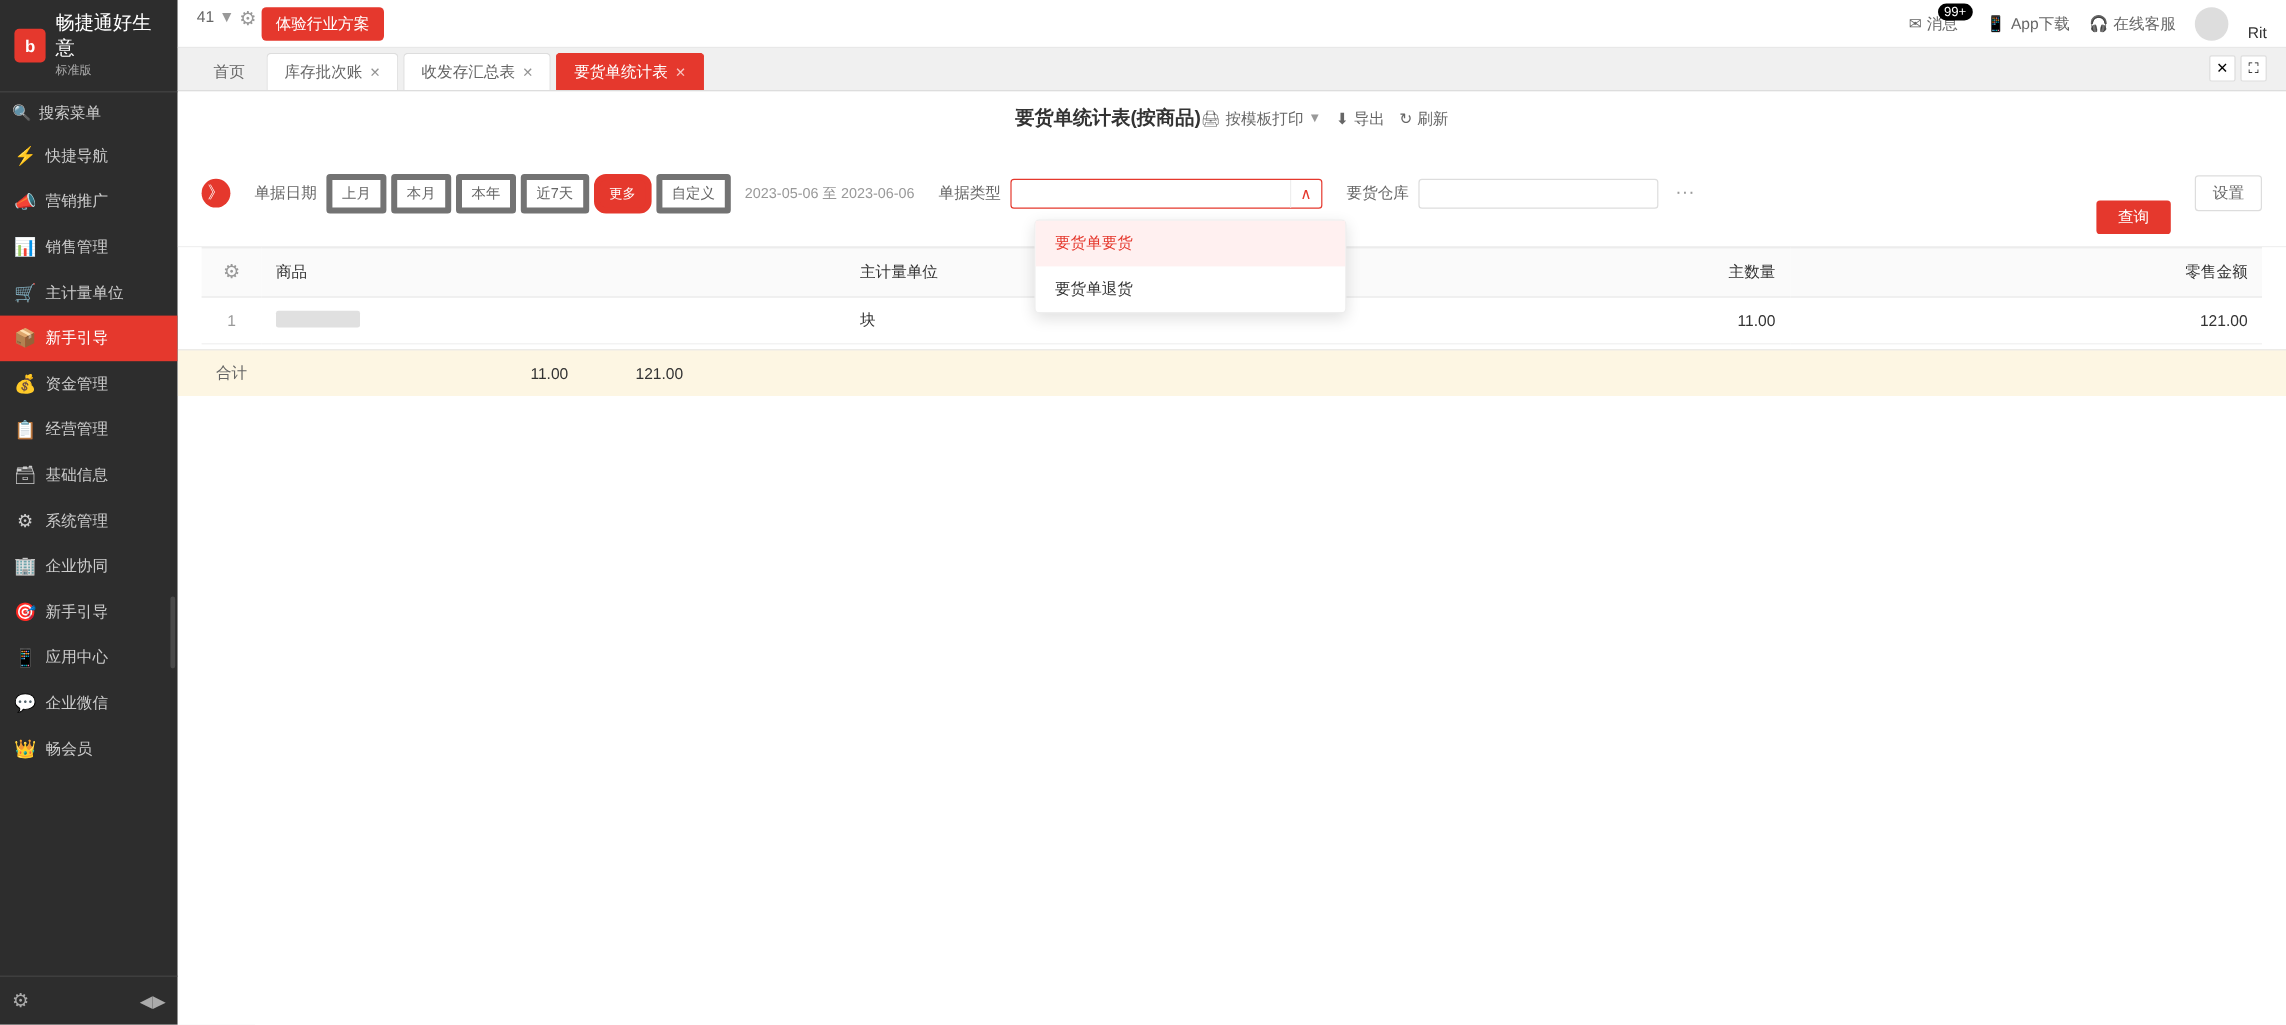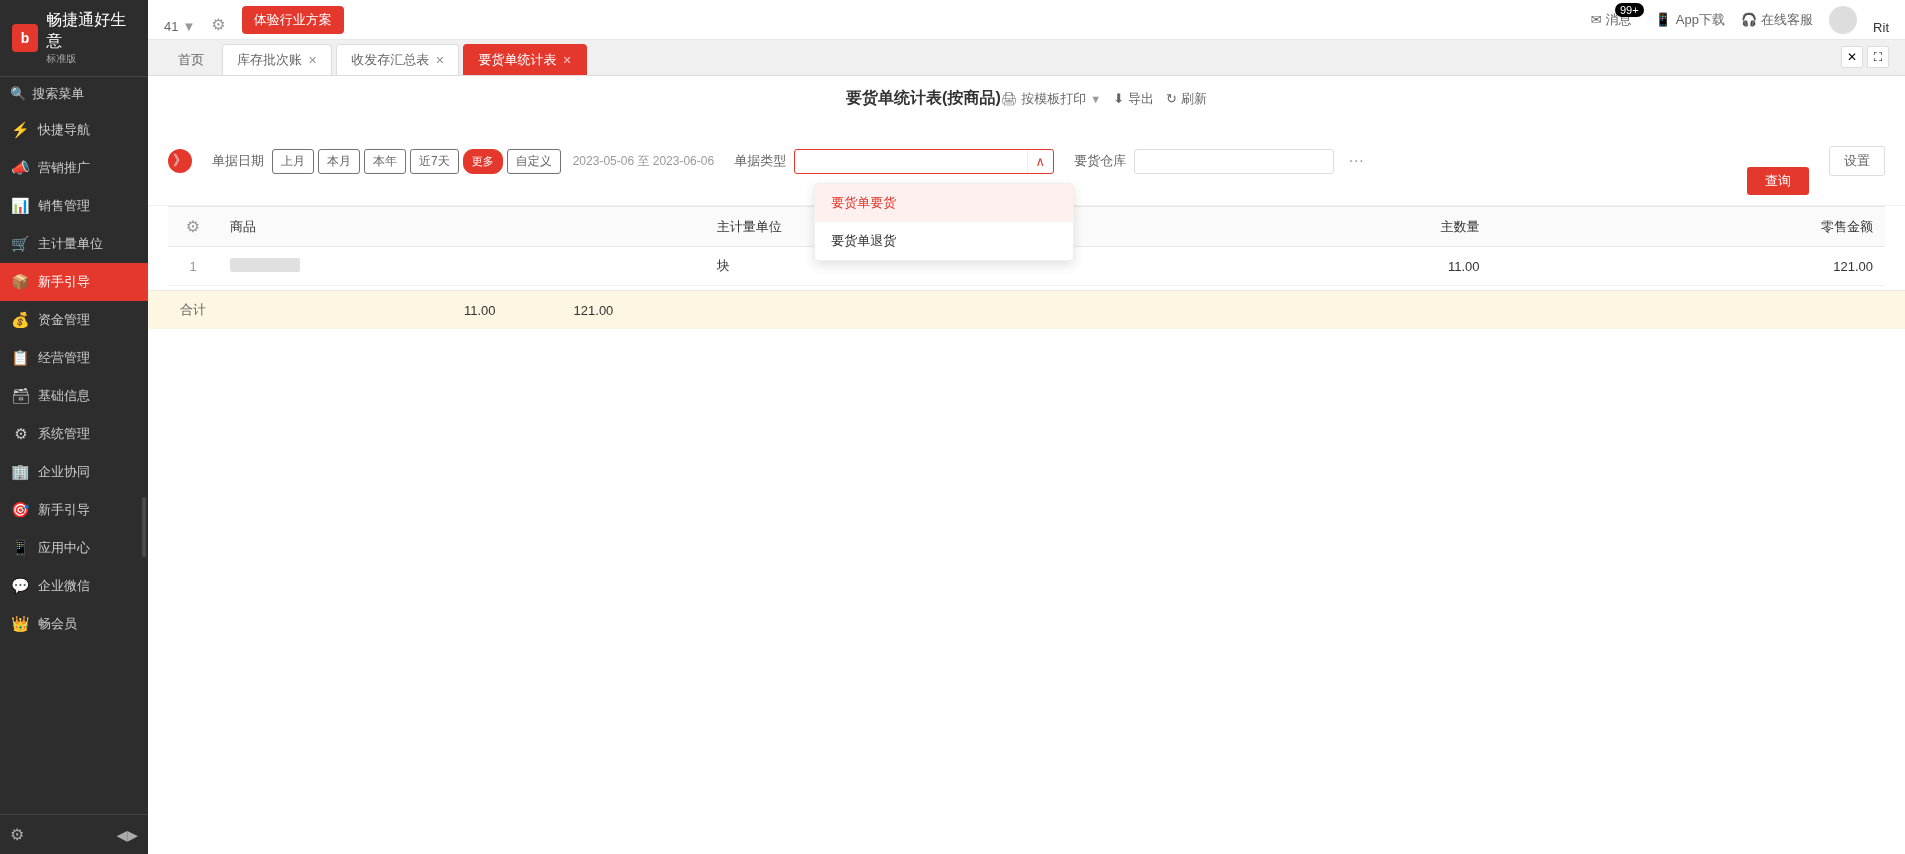--- a/index.html
+++ b/index.html
@@ -19,21 +19,21 @@
     .sidebar-item { display: flex; align-items: center; gap: 8px; padding: 10px 12px; cursor: pointer; color: #ccc; font-size: 13px; position: relative; }
     .sidebar-item.active { background: #e5382d; color: white; }
     .sidebar-item .item-icon { width: 18px; height: 18px; display: flex; align-items: center; justify-content: center; font-size: 15px; flex-shrink: 0; }
     .sidebar-footer { padding: 10px; display: flex; align-items: center; justify-content: space-between; border-top: 1px solid #444; }
 
     
     .main-area { flex: 1; display: flex; flex-direction: column; overflow: hidden; }
 
     
     .topbar { height: 40px; background: #fff; display: flex; align-items: center; padding: 0 16px; border-bottom: 1px solid #e8e8e8; gap: 12px; justify-content: space-between; }
-    .topbar-left { display: flex; align-items: flex-end; gap: 16px; flex: 1; }
+    .topbar-left { display: flex; align-items: flex-start; gap: 4px; flex: 1; }
     .store-selector { display: flex; align-items: center; gap: 4px; color: #666; font-size: 13px; cursor: pointer; }
     .trial-btn { background: #e5382d; color: white; border: none; padding: 5px 12px; border-radius: 4px; cursor: pointer; font-size: 13px; }
     .topbar-right { display: flex; align-items: center; gap: 16px; color: #666; font-size: 13px; }
     .topbar-badge { position: relative; display: flex; align-items: center; gap: 4px; cursor: pointer; }
     .badge-count { background: #000000; color: white; border-radius: 10px; padding: 1px 5px; font-size: 11px; position: absolute; top: -8px; right: -12px; }
     .user-avatar { width: 28px; height: 28px; background: #ddd; border-radius: 50%; cursor: pointer; }
 
     
     .tabs-bar { height: 36px; background: #f0f0f0; display: flex; align-items: flex-end; padding: 0 16px; border-bottom: 1px solid #ddd; position: relative; }
     .tab { display: flex; align-items: center; gap: 6px; padding: 6px 14px; background: #fff; border: 1px solid #ddd; border-bottom: none; margin-right: 4px; cursor: pointer; font-size: 13px; color: #666; border-radius: 4px 4px 0 0; }
@@ -50,21 +50,21 @@
     .page-header { padding: 12px 20px 8px; display: flex; align-items: center; justify-content: center; background: #fff; }
     .page-title { font-size: 16px; font-weight: 600; color: #333; }
     .page-actions { display: flex; align-items: center; gap: 12px; }
     .action-link { display: flex; align-items: center; gap: 4px; color: #666; font-size: 13px; cursor: pointer; }
 
     
     .filter-bar { padding: 10px 20px; background: #fff; border-bottom: 1px solid #f0f0f0; display: flex; align-items: center; gap: 20px; flex-wrap: wrap; }
     .filter-section { display: flex; align-items: center; gap: 8px; }
     .filter-label { color: #666; font-size: 13px; white-space: nowrap; }
     .date-shortcuts { display: flex; align-items: center; gap: 4px; }
-    .date-btn { padding: 3px 8px; border: 1px solid #737373; border-radius: 3px; background: #fff; cursor: pointer; font-size: 12px; color: #666; }
+    .date-btn { padding: 3px 8px; border: 5px solid #737373; border-radius: 3px; background: #fff; cursor: pointer; font-size: 12px; color: #666; }
     .date-btn.more { background: #e5382d; color: white; border-color: #e5382d; border-radius: 10px; padding: 4px 8px; font-size: 11px; }
     .date-range { font-size: 12px; color: #999; margin-left: 4px; }
     .filter-input-wrap { display: flex; align-items: center; border: 1px solid #e5382d; border-radius: 3px; background: #fff; min-width: 260px; position: relative; }
     .filter-input { border: none; outline: none; padding: 4px 8px; font-size: 13px; flex: 1; background: transparent; }
     .filter-input-up { padding: 4px 8px; cursor: pointer; color: #e5382d; border-left: 1px solid #eee; }
     .filter-more-btn { color: #999; cursor: pointer; padding: 0 6px; font-size: 16px; }
     .query-btn { background: #e5382d; color: white; border: none; padding: 5px 18px; border-radius: 3px; cursor: pointer; font-size: 13px; margin-top: 40px; }
     .settings-row-btn { background: #fff; color: #666; border: 1px solid #ddd; padding: 5px 14px; border-radius: 3px; cursor: pointer; font-size: 13px; }
     .expand-btn { width: 24px; height: 24px; background: #e5382d; color: white; border: none; border-radius: 50%; cursor: pointer; font-size: 14px; display: flex; align-items: center; justify-content: center; flex-shrink: 0; }
     .warehouse-section { display: flex; align-items: center; gap: 8px; flex: 1; }
@@ -81,21 +81,21 @@
     .data-table th { background: #fafafa; border-bottom: 1px solid #e8e8e8; border-top: 1px solid #e8e8e8; padding: 10px 12px; text-align: left; color: #333; font-weight: 500; font-size: 13px; }
     .data-table th:first-child { width: 50px; text-align: center; }
     .data-table th.num { text-align: right; }
     .data-table td { padding: 10px 12px; border-bottom: 1px solid #f0f0f0; color: #333; font-size: 13px; }
     .data-table td:first-child { text-align: center; color: #999; }
     .data-table td.num { text-align: right; }
     .table-settings-icon { color: #999; cursor: pointer; font-size: 16px; }
     .cell-blur { background: #e0e0e0; height: 14px; width: 70px; border-radius: 2px; display: inline-block; }
 
     
-    .table-footer { background: #fdf6e3; padding: 10px 20px 10px 32px; display: flex; align-items: center; gap: 38px; border-top: 1px solid #e8e8e8; margin-top: 4px; }
+    .table-footer { background: #fdf6e3; padding: 10px 20px 10px 32px; display: flex; align-items: center; gap: 16px; border-top: 1px solid #e8e8e8; margin-top: 4px; }
     .footer-label { color: #666; font-size: 13px; }
     .footer-value { color: #333; font-size: 13px; font-weight: 500; }
     .footer-group { display: flex; align-items: center; }
 
     
     .filter-dropdown-wrap { position: relative; }
     .dropdown-pos { top: 36px; left: 0; }
   </style>
 </head>
 <body>

